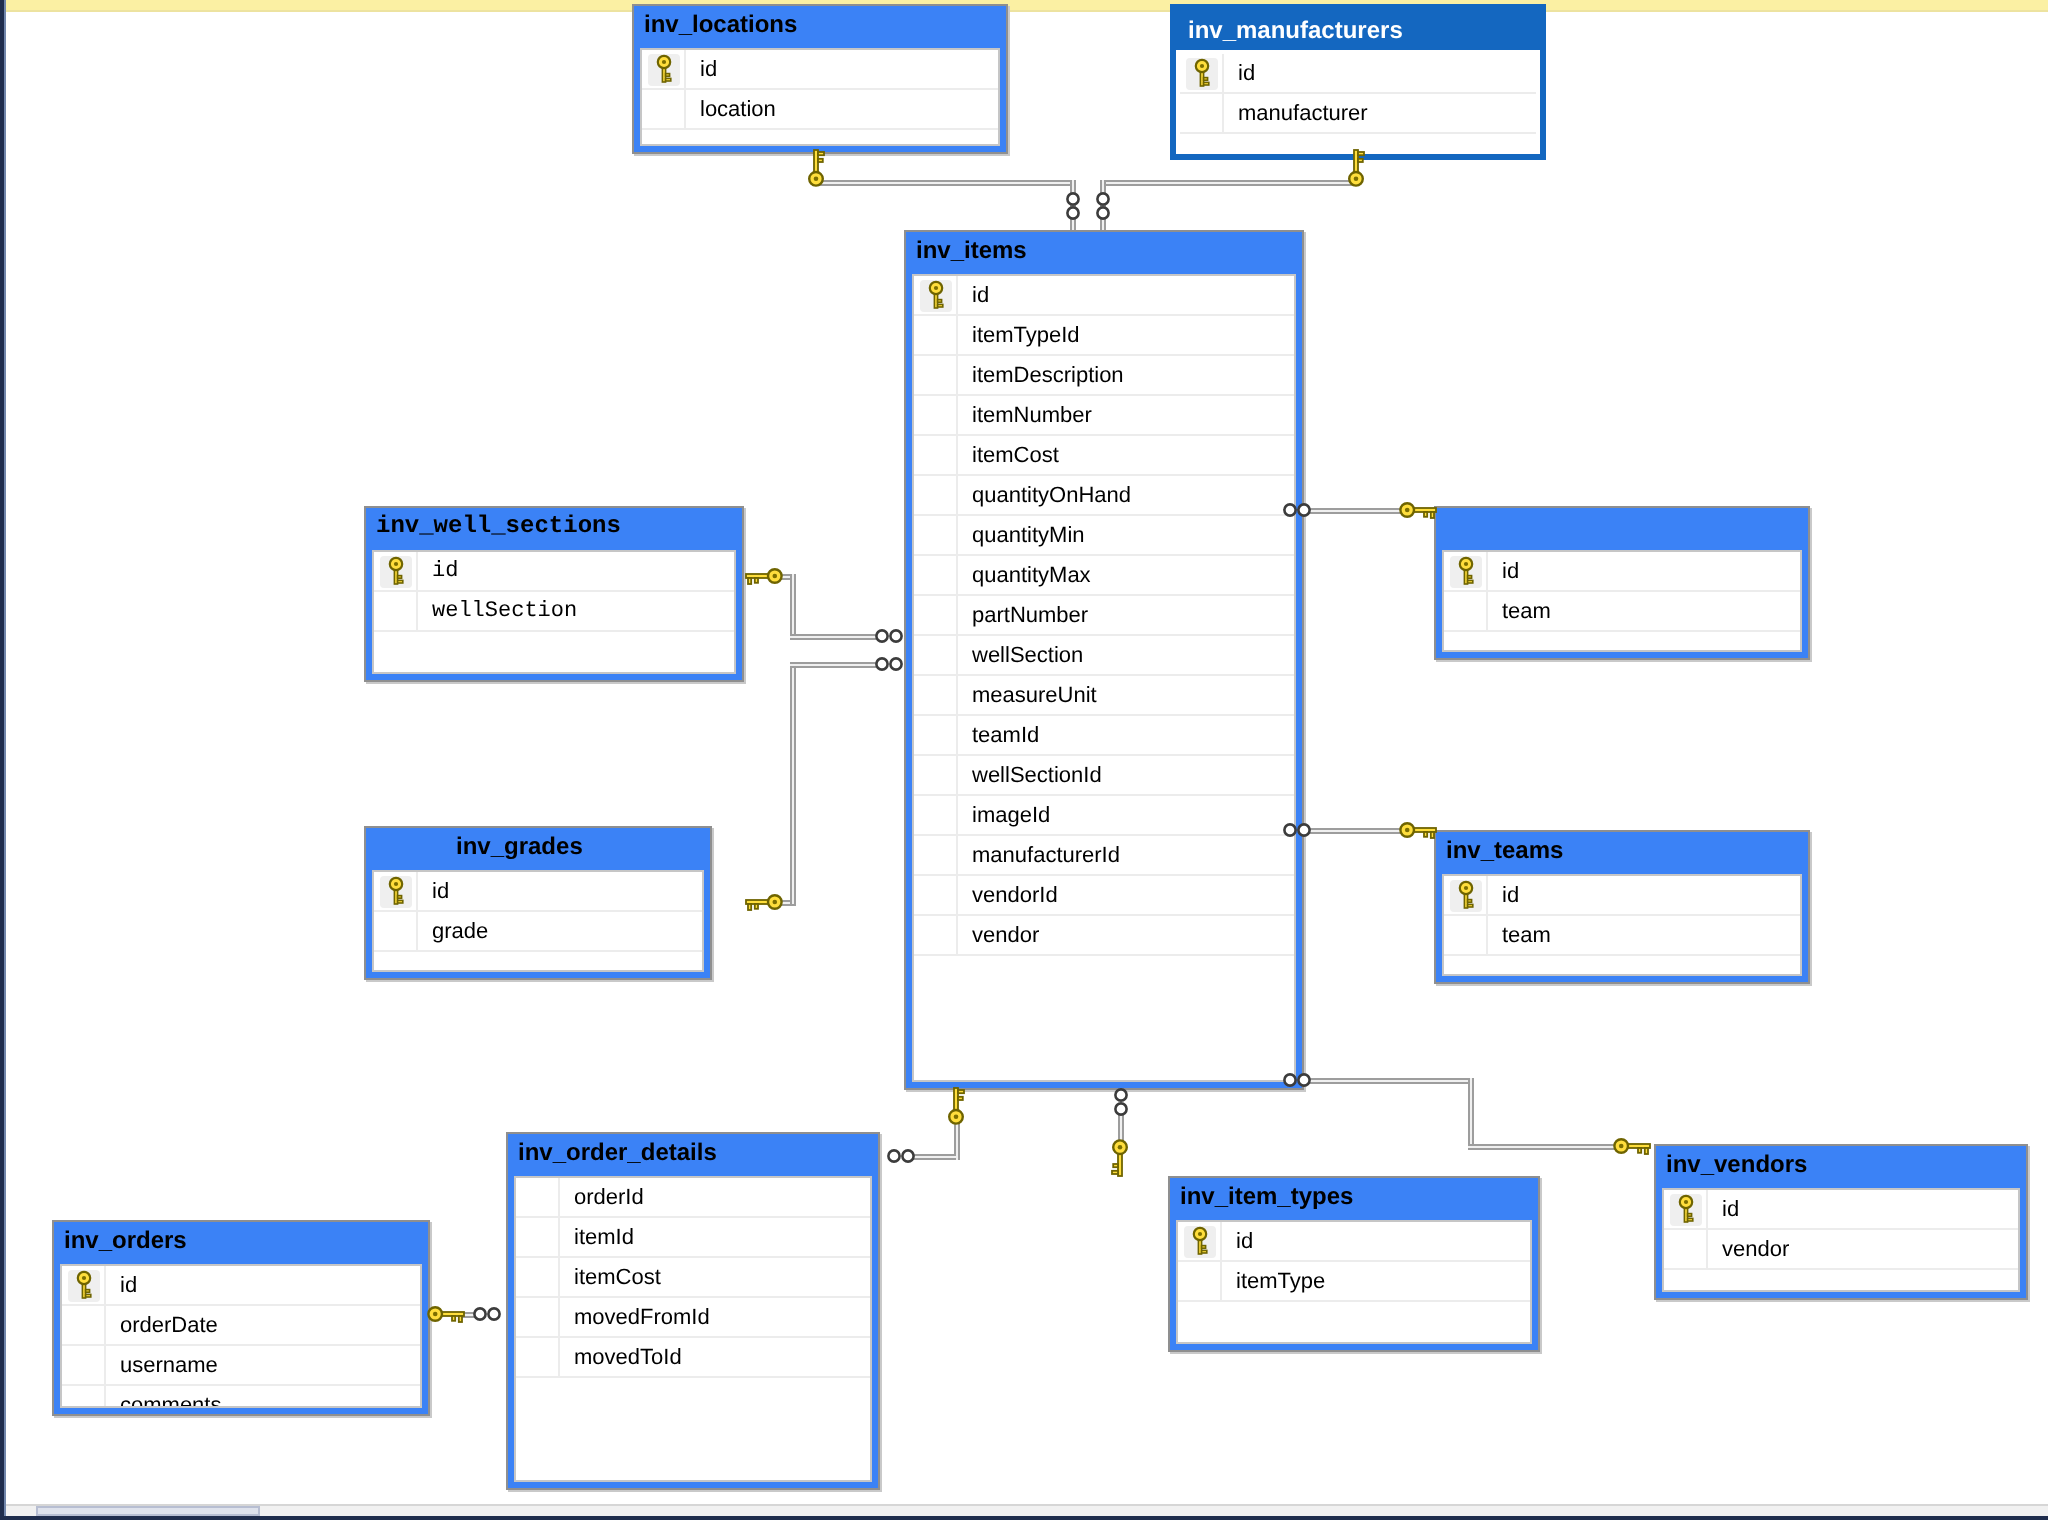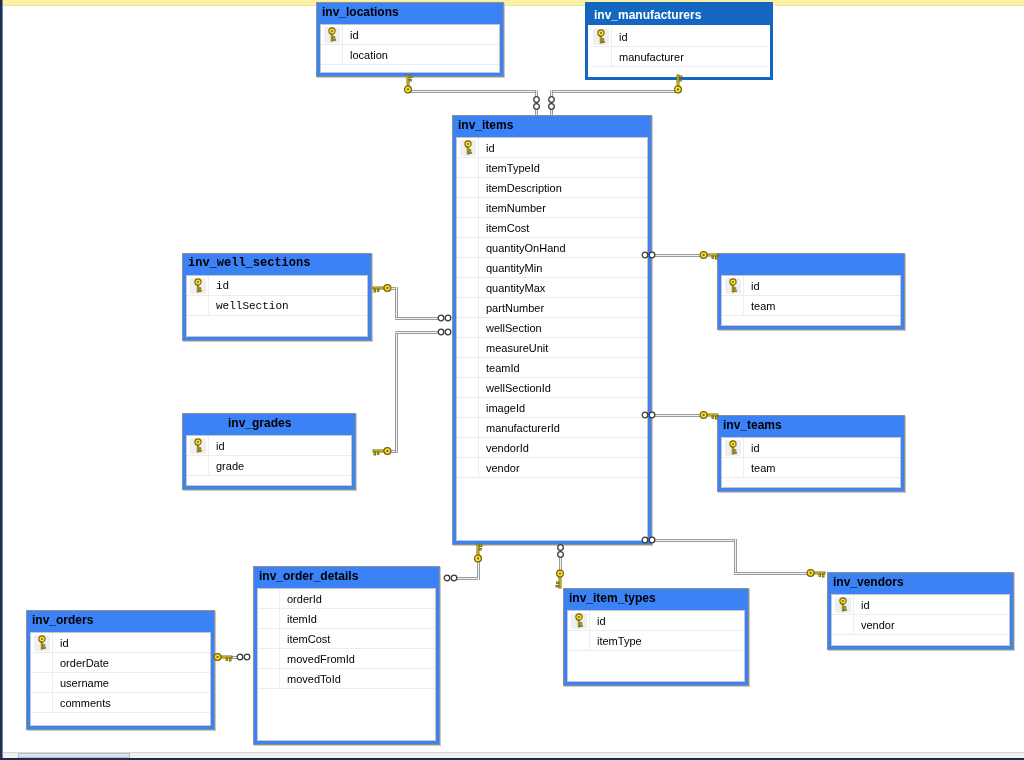--- a/index.html
+++ b/index.html
@@ -295,21 +295,21 @@
         <div class="frow">
           <div class="keycol"></div>
           <span class="flabel">movedFromId</span>
         </div>
         <div class="frow">
           <div class="keycol"></div>
           <span class="flabel">movedToId</span>
         </div>
       </div>
     </div>
-    <div class="tbl" style="left: 563px; top: 588px; width: 186px; height: 98px;">
+    <div class="tbl" style="left: 584px; top: 588px; width: 186px; height: 88px;">
       <div class="title">inv_item_types</div>
       <div class="rowsbox">
         <div class="frow">
           <div class="keycol">
             <div class="pkbox">
               <svg width="10" height="15" viewBox="0 0 10 15">
                 <rect x="4.2" y="7" width="1.6" height="7" fill="#FFDE3C" stroke="#6F6400" stroke-width="0.8"></rect>
                 <rect x="5.8" y="9.8" width="2" height="1.3" fill="#FFDE3C" stroke="#6F6400" stroke-width="0.8"></rect>
                 <rect x="5.8" y="12.2" width="2.6" height="1.3" fill="#FFDE3C" stroke="#6F6400" stroke-width="0.8"></rect>
                 <circle cx="5" cy="4" r="3.1" fill="#FFDE3C" stroke="#6F6400" stroke-width="1.1"></circle>
@@ -341,21 +341,21 @@
             </div>
           </div>
           <span class="flabel">id</span>
         </div>
         <div class="frow">
           <div class="keycol"></div>
           <span class="flabel">vendor</span>
         </div>
       </div>
     </div>
-    <div class="tbl" style="left: 26px; top: 610px; width: 189px; height: 120px;">
+    <div class="tbl" style="left: 26px; top: 610px; width: 189px; height: 98px;">
       <div class="title">inv_orders</div>
       <div class="rowsbox">
         <div class="frow">
           <div class="keycol">
             <div class="pkbox">
               <svg width="10" height="15" viewBox="0 0 10 15">
                 <rect x="4.2" y="7" width="1.6" height="7" fill="#FFDE3C" stroke="#6F6400" stroke-width="0.8"></rect>
                 <rect x="5.8" y="9.8" width="2" height="1.3" fill="#FFDE3C" stroke="#6F6400" stroke-width="0.8"></rect>
                 <rect x="5.8" y="12.2" width="2.6" height="1.3" fill="#FFDE3C" stroke="#6F6400" stroke-width="0.8"></rect>
                 <circle cx="5" cy="4" r="3.1" fill="#FFDE3C" stroke="#6F6400" stroke-width="1.1"></circle>

